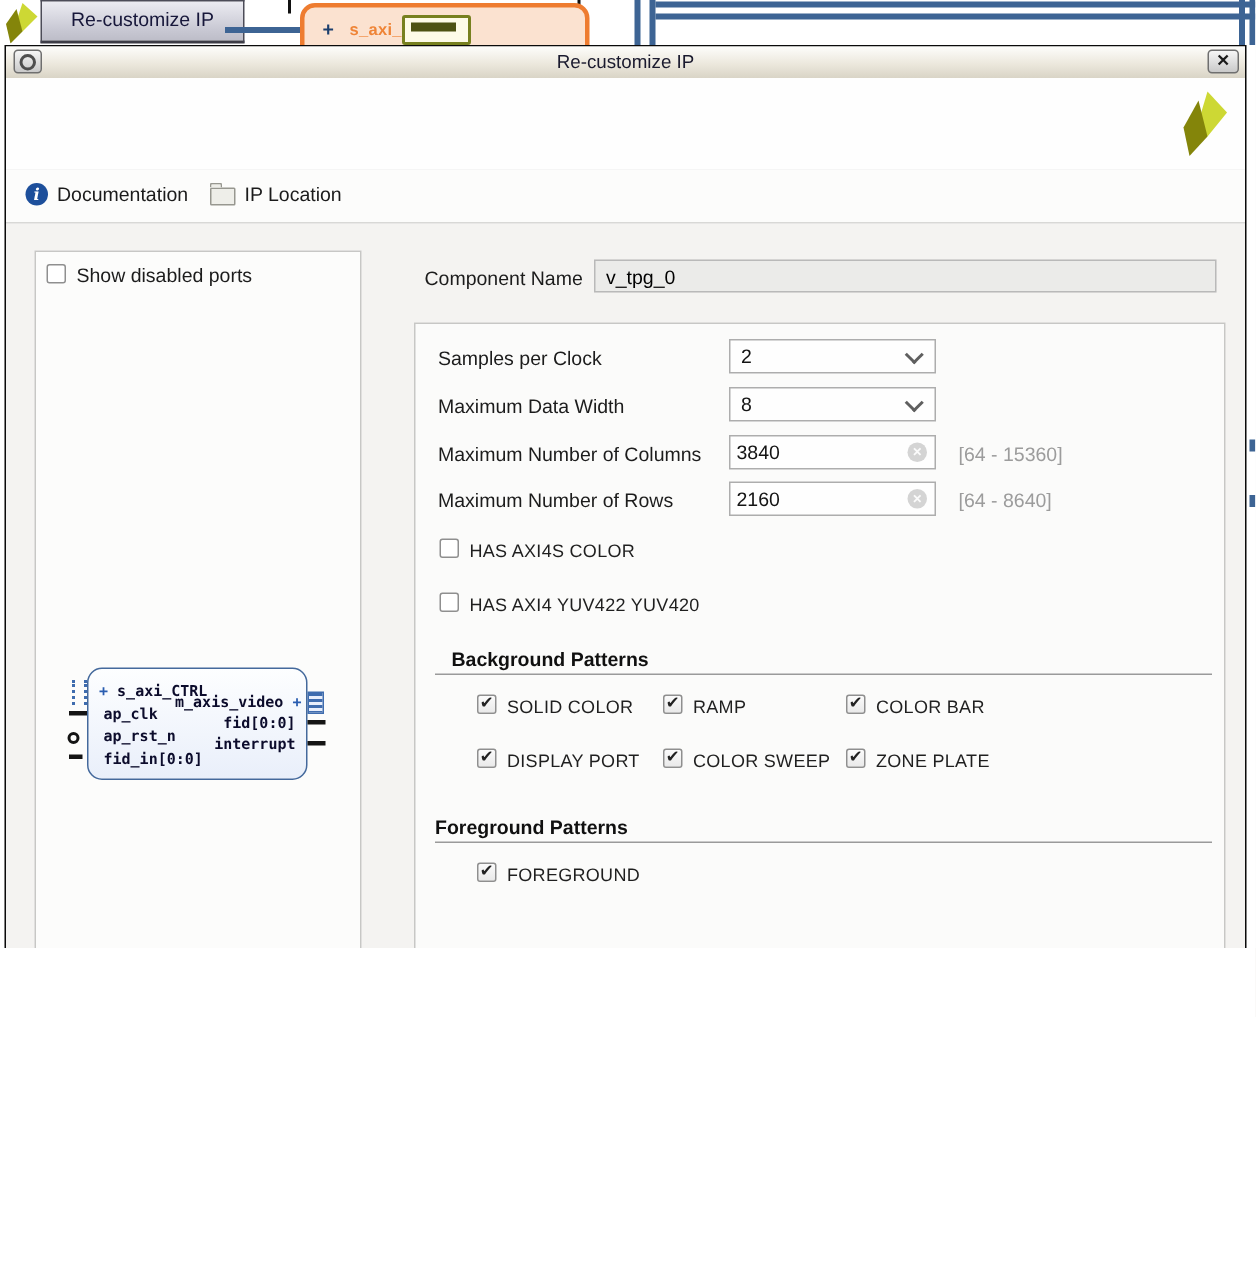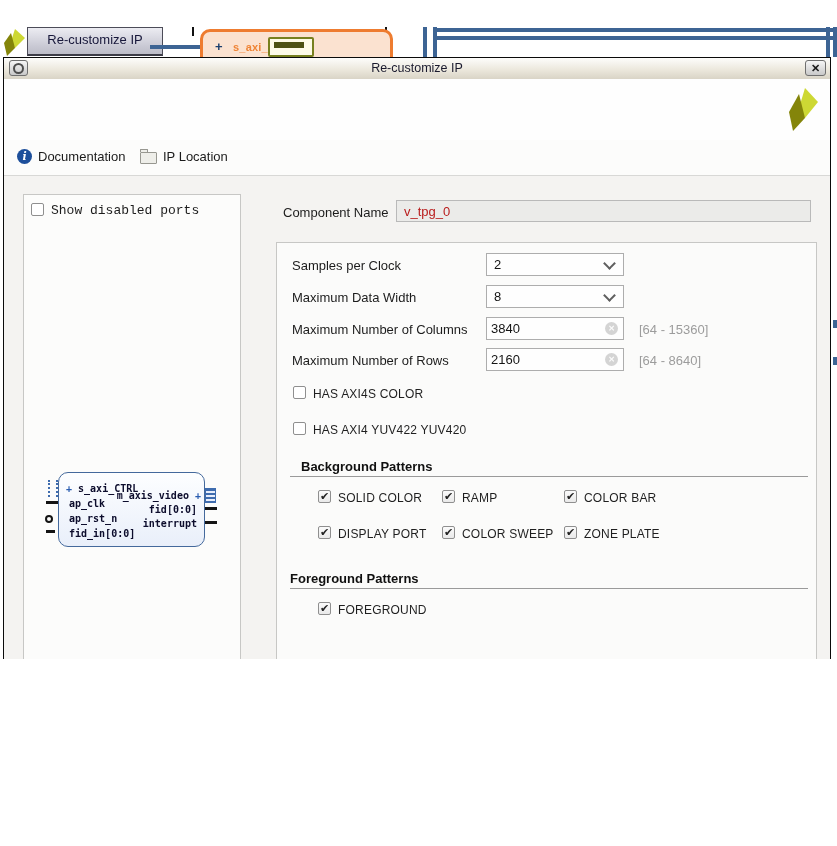--- a/index.html
+++ b/index.html
@@ -1,17 +1,17 @@
 <!DOCTYPE html>
 <html><head>
 <meta charset="utf-8">
 <style>
   html,body{margin:0;padding:0;background:#ffffff;}
   .page{position:relative;width:837px;height:632px;overflow:hidden;background:#ffffff;
-        font-family:"Liberation Sans",sans-serif;color:#1c1c1c;margin-top:27px;}
+        font-family:"Liberation Sans",sans-serif;color:#1c1c1c;}
   .abs{position:absolute;}
 
   
   .bg-tab{background:linear-gradient(#ececf2,#c9c9d4 70%,#bdbdc8);border:1px solid #4c4c58;
           border-bottom:2px solid #3c3c46;color:#17173a;font-size:13px;text-align:center;
           line-height:24px;}
   .wireH{background:#3d6494;height:4px;}
   .wireV{background:#3d6494;width:4px;}
   .tick{background:#111;width:2px;height:9px;}
   .orange-block{background:#fbe2d0;border:3px solid #ee7c30;border-radius:10px 10px 0 0;}
@@ -51,21 +51,21 @@
 
   .cb{width:13px;height:13px;background:#ffffff;border:1px solid #8f8f8f;border-radius:2px;
       box-sizing:border-box;display:flex;align-items:center;justify-content:center;}
   .cb.checked{background:linear-gradient(#fbfbfb,#e9e9e9);}
   .chk{font-size:11px;line-height:1;color:#222;margin-top:-1px;}
   .cblbl{font-size:12px;color:#1f1f1f;letter-spacing:.2px;white-space:nowrap;}
 
   .field,.dd{background:#fefefe;border:1px solid #adadad;box-sizing:border-box;font-size:13px;
              color:#141414;}
   input.field{padding:0 20px 0 4px;font-family:"Liberation Sans",sans-serif;outline:none;}
-  input.field.ro{background:#ebebe9;border-color:#b9b9b9;color:#b91c1c;padding:0 7px;}
+  input.field.ro{background:#ebebe9;border-color:#b9b9b9;color:#000000;padding:0 7px;}
   .dd{display:flex;align-items:center;justify-content:space-between;padding:0 9px 0 7px;}
   .caret{width:7px;height:7px;border-right:2px solid #5f5f5f;border-bottom:2px solid #5f5f5f;
          transform:rotate(45deg);margin-top:-3px;}
   .clear-ic{position:absolute;width:13px;height:13px;border-radius:50%;background:#d4d4d4;
             color:#fbfbfb;font-size:8px;font-weight:bold;display:flex;align-items:center;
             justify-content:center;}
 
   .btn{background:linear-gradient(#fefefe,#f0f0ee);border:1px solid #6e6e6e;font-size:13px;
        color:#141414;display:flex;align-items:center;justify-content:center;box-sizing:border-box;}
 
@@ -147,21 +147,21 @@
         <span>Documentation</span>
       </div>
       <div class="abs tool-item" style="left:136px;top:9px;">
         <span class="folder-icon"></span>
         <span>IP Location</span>
       </div>
     </div>
 
     <div class="abs panel" style="left:19px;top:136px;width:218px;height:600px;">
       <div class="abs cb" style="left:7px;top:8px;"></div>
-      <div class="abs lbl" style="left:27px;top:8px;font-family:Liberation Mono, monospace;">Show disabled ports</div>
+      <div class="abs lbl" style="left:27px;top:8px;">Show disabled ports</div>
 
       <div class="abs ipblock" style="left:34px;top:277px;width:147px;height:75px;">
         <span class="bp" style="left:7px;top:10px;">
           <span class="bplus">+</span>
           <span>s_axi_CTRL</span>
         </span>
         <span class="bp" style="right:3px;top:17px;">
           <span>m_axis_video</span>
           <span class="bplus">+</span>
         </span>

